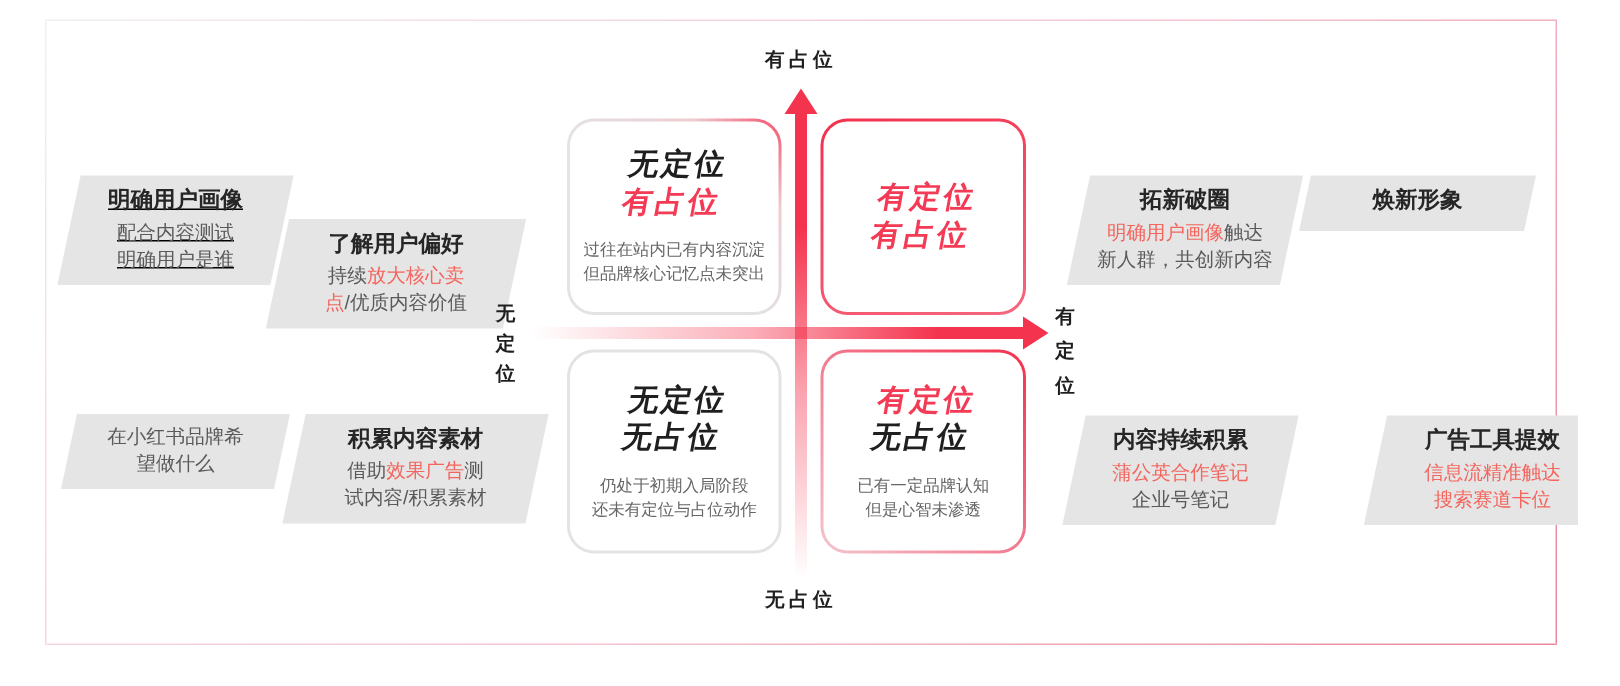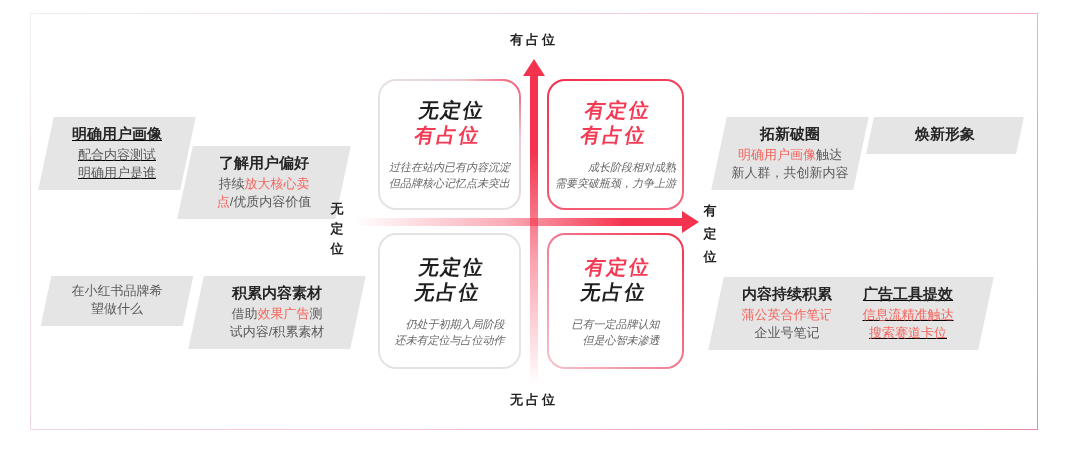--- a/index.html
+++ b/index.html
@@ -37,38 +37,38 @@
           background:linear-gradient(225deg,#f4506a 0%,#edccd1 22%,#e3e3e3 55%,#e3e3e3 100%); }
   .q-tr { left:547px; top:79px;  width:137px; height:131px;
           background:linear-gradient(160deg,#f4304c 0%,#f5677e 100%); }
   .q-bl { left:378px; top:233px; width:143px; height:136px; background:#e3e3e3; }
   .q-br { left:547px; top:233px; width:137px; height:136px;
           background:linear-gradient(225deg,#f4304c 0%,#f27a90 50%,#f3c6ce 100%); }
   .qtitle { transform:skewX(-10deg); font-weight:bold; font-size:20px; line-height:25px;
             letter-spacing:2px; text-align:center; white-space:nowrap; }
   .qt-dark { color:#1f1f1f; }
   .qt-red  { color:var(--title-red); }
-  .qdesc { margin-top:11px; font-size:11px; line-height:16px; color:#666666; text-align:right; white-space:nowrap;font-style:italic; }
+  .qdesc { margin-top:11px; font-size:11px; line-height:16px; color:#666666; text-align:center; white-space:nowrap; }
 
   
   .scard { position:absolute; z-index:1; text-align:center; padding:6px 4px 8px; }
   .scard-bg { position:absolute; inset:0; background:var(--card-bg); transform:skewX(-12deg); z-index:-1; }
   .scard-title { font-size:15px; font-weight:bold; color:#262626; line-height:21px; margin-bottom:2px; white-space:nowrap; }
   .scard-lines { font-size:13px; line-height:18px; color:#5a5a5a; }
   .scard-lines div { white-space:nowrap; }
   .scard-lines .hl { color:var(--highlight); }
 
   .sc0 { left:46px;  top:117px; width:142px;text-decoration:underline; }
   .sc1 { left:185px; top:117px; width:158px;margin-top:29px; }
   .sc2 { left:46px;  top:276px; width:142px; }
   .sc3 { left:196px; top:276px; width:162px; }
   .sc4 { left:719px; top:117px; width:142px; }
   .sc5 { left:870px; top:117px; width:150px; }
   .sc6 { left:716px; top:277px; width:142px; }
-  .sc7 { left:830px; top:277px; width:156px;text-decoration:underline; }
+  .sc7 { left:917px; top:277px; width:156px; }
 </style>
 </head>
 <body>
 
 <div class="stage">
 
   <div class="frame"></div>
 
   <div class="axis-label axis-top">有占位</div>
   <div class="axis-label axis-bottom">无占位</div>
@@ -91,24 +91,20 @@
         <div>但品牌核心记忆点未突出</div>
       </div>
     </div>
   </div>
 
   <div class="qcard q-tr">
     <div class="qcard-inner">
       <div class="qtitle">
         <div class="qt-red">有定位</div>
         <div class="qt-red">有占位</div>
-      </div>
-      <div class="qdesc">
-        <div>成长阶段相对成熟</div>
-        <div>需要突破瓶颈，力争上游</div>
       </div>
     </div>
   </div>
 
   <div class="qcard q-bl">
     <div class="qcard-inner">
       <div class="qtitle">
         <div class="qt-dark">无定位</div>
         <div class="qt-dark">无占位</div>
       </div>

